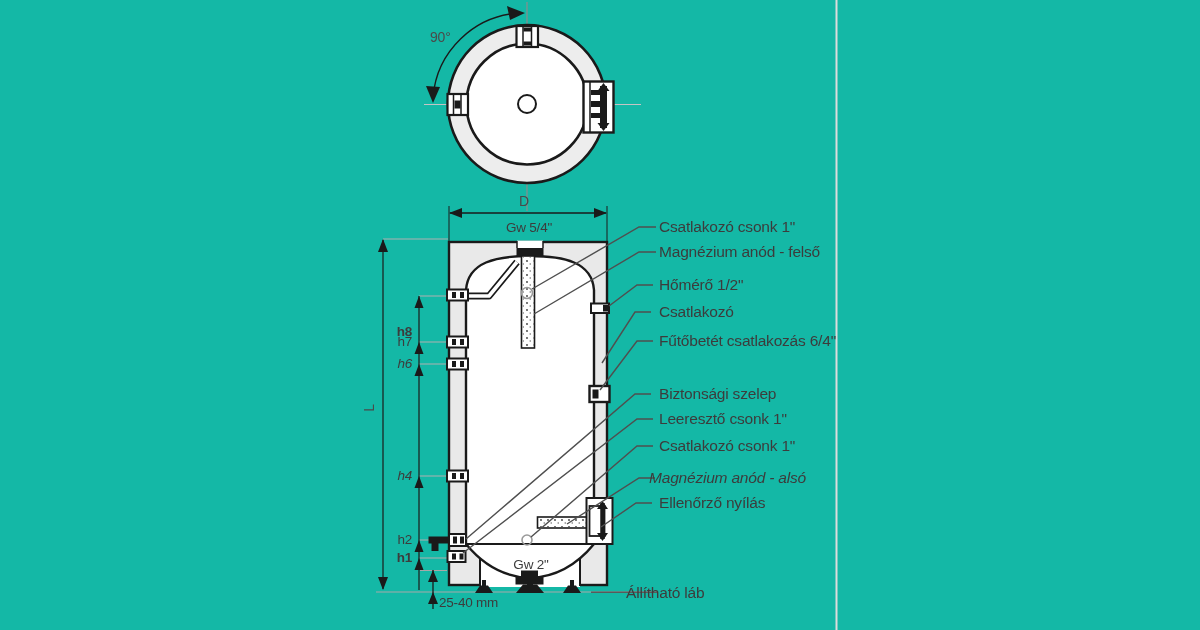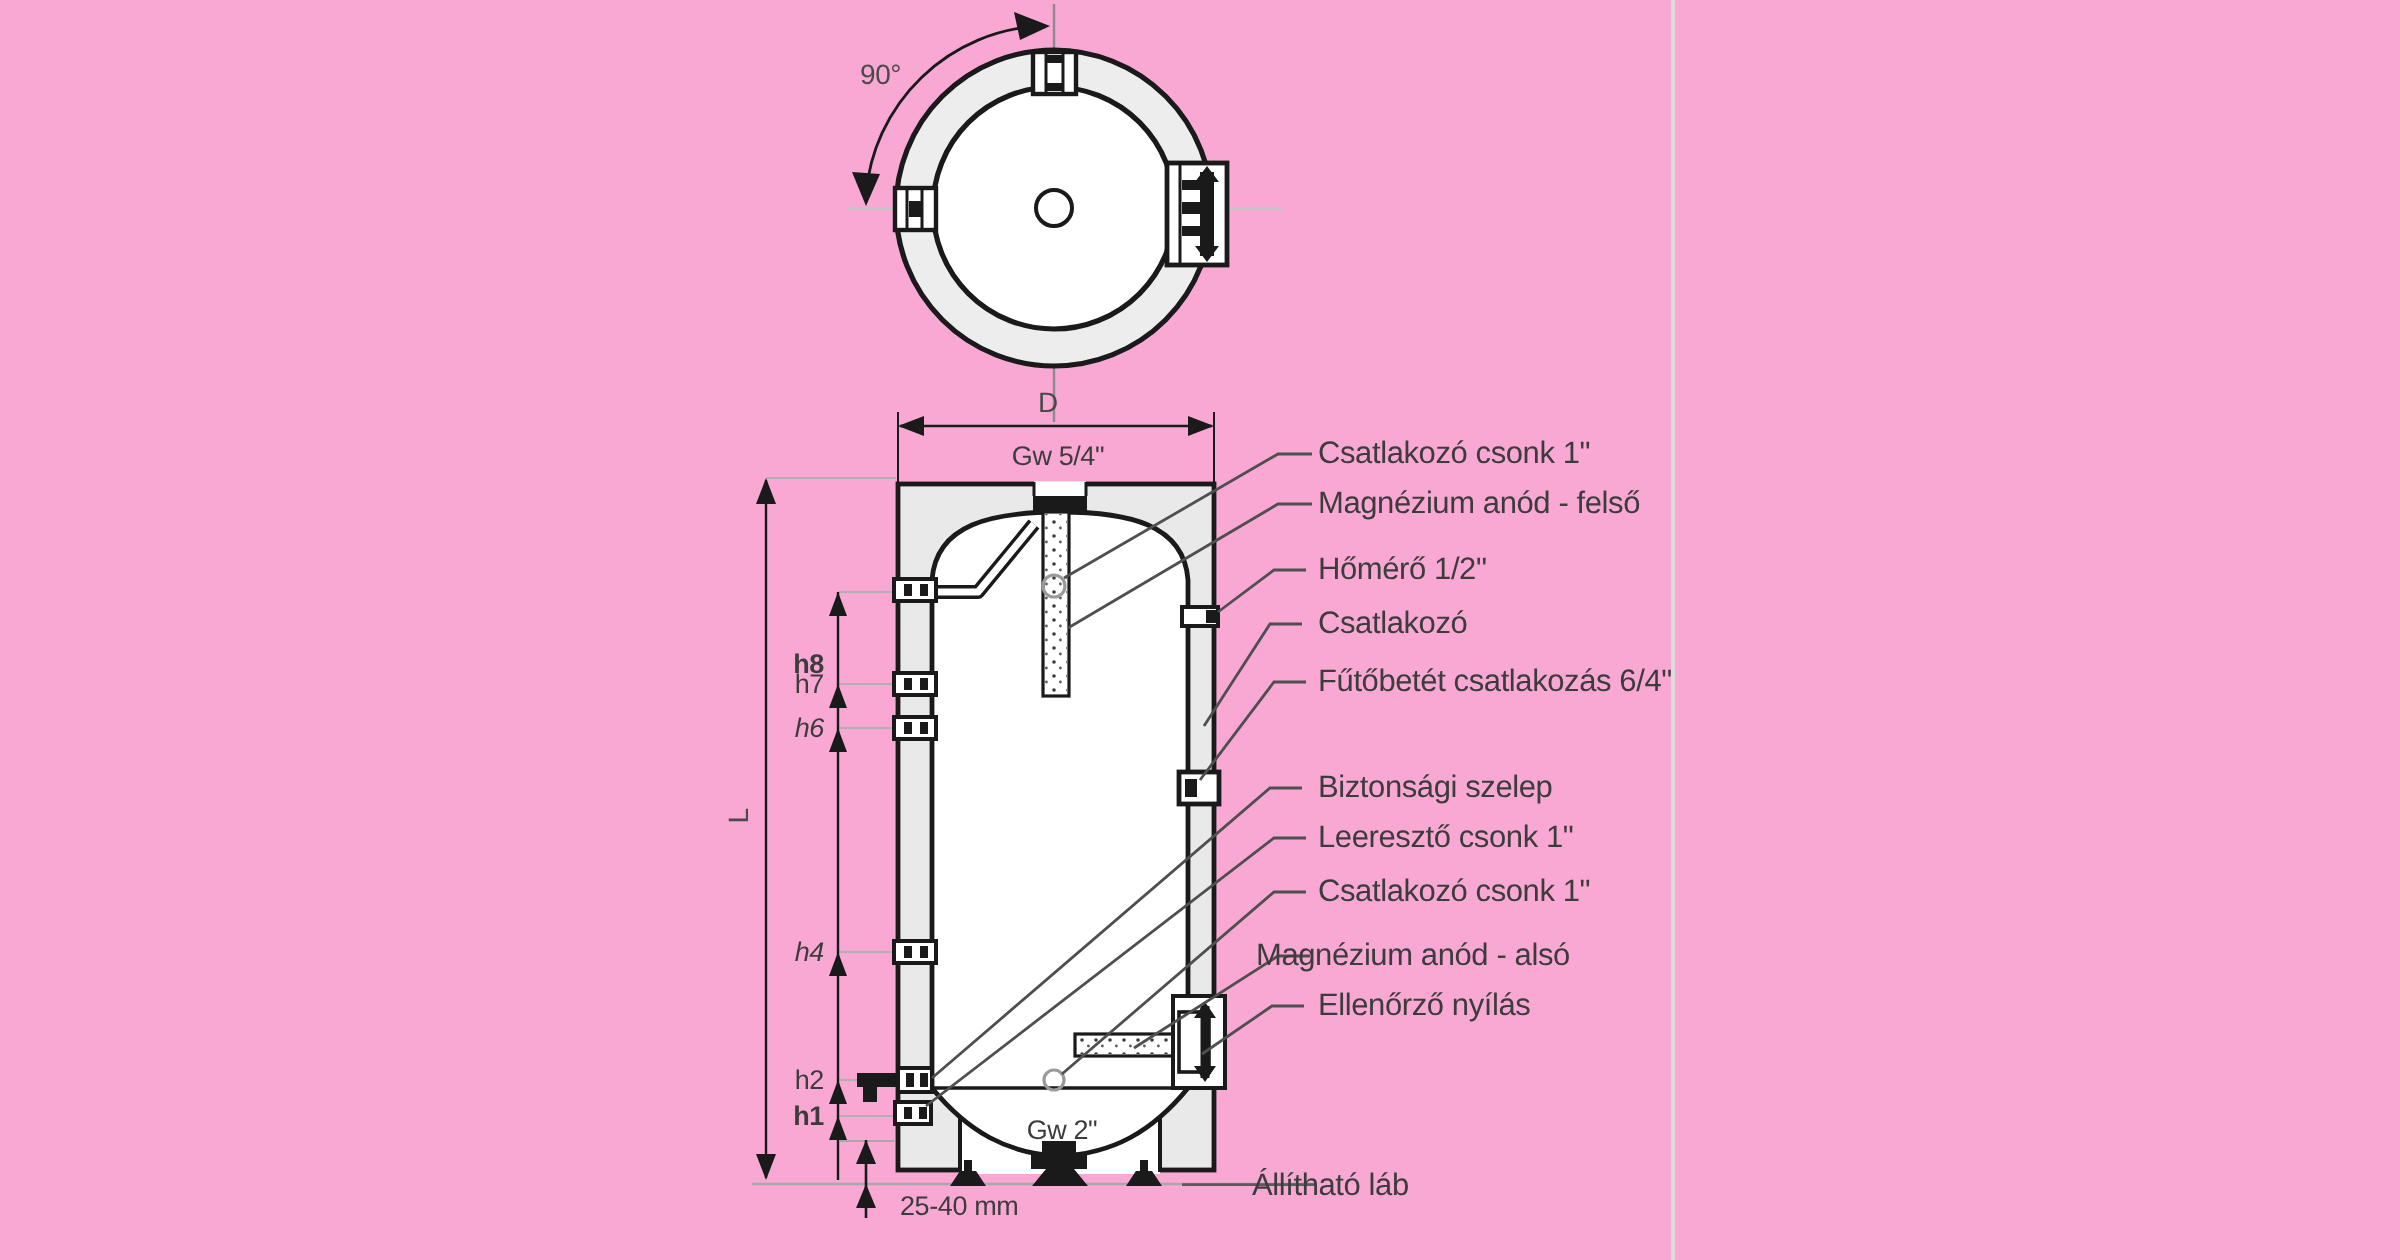--- a/index.html
+++ b/index.html
@@ -4,21 +4,21 @@
 <style>
   :root{
     --line:#1a1a1a;
     --insul:#e9e9e9;
     --leader:#4f4f4f;
     --text:#3c3c3c;
     --ref:#b0b0b0;
   }
   html,body{margin:0;padding:0;background:#fff;}
   .stage{
-    position:relative;width:1200px;height:630px;background:#f9a8d4;overflow:hidden;
+    position:relative;width:1200px;height:630px;background:#14b8a6;overflow:hidden;
     font-family:"Liberation Sans", sans-serif;
   }
   .stage svg{position:absolute;left:0;top:0;}
   .lbl{
     position:absolute;color:var(--text);font-size:15.5px;letter-spacing:-0.2px;
     white-space:nowrap;transform:translateY(-50%);line-height:1;
   }
   .lbl.c{transform:translate(-50%,-50%);}
   .lbl.dim{font-size:14px;color:#4a4a4a;}
   .lbl.sm{font-size:13.5px;}
@@ -238,26 +238,26 @@
   <div class="lbl dim rot" style="left:369px;top:408px;">L</div>
 
   <div class="lbl hmark b" style="left:392px;top:296px;margin-top:36px;">h8</div>
   <div class="lbl hmark" style="left:392px;top:342px;">h7</div>
   <div class="lbl hmark" style="left:392px;top:364px;font-style:italic;">h6</div>
   <div class="lbl hmark" style="left:392px;top:476px;font-style:italic;">h4</div>
   <div class="lbl hmark" style="left:392px;top:540px;">h2</div>
   <div class="lbl hmark" style="left:392px;top:558px;font-weight:bold;">h1</div>
 
   <div class="lbl sm c" style="left:531px;top:565px;">Gw 2"</div>
-  <div class="lbl sm" style="left:450px;top:603px;">25-40 mm</div>
+  <div class="lbl sm" style="left:439px;top:603px;">25-40 mm</div>
 
   <div class="lbl" style="left:659px;top:227px;">Csatlakozó csonk 1"</div>
   <div class="lbl" style="left:659px;top:252px;">Magnézium anód - felső</div>
   <div class="lbl" style="left:659px;top:285px;">Hőmérő 1/2"</div>
   <div class="lbl" style="left:659px;top:312px;">Csatlakozó</div>
   <div class="lbl" style="left:659px;top:341px;">Fűtőbetét csatlakozás 6/4"</div>
   <div class="lbl" style="left:659px;top:394px;">Biztonsági szelep</div>
   <div class="lbl" style="left:659px;top:419px;">Leeresztő csonk 1"</div>
   <div class="lbl" style="left:659px;top:446px;">Csatlakozó csonk 1"</div>
-  <div class="lbl" style="left:628px;top:478px;">Magnézium anód - alsó</div>
+  <div class="lbl" style="left:649px;top:478px;font-style:italic;">Magnézium anód - alsó</div>
   <div class="lbl" style="left:659px;top:503px;">Ellenőrző nyílás</div>
   <div class="lbl" style="left:626px;top:593px;">Állítható láb</div>
 </div>
 
 </body></html>

